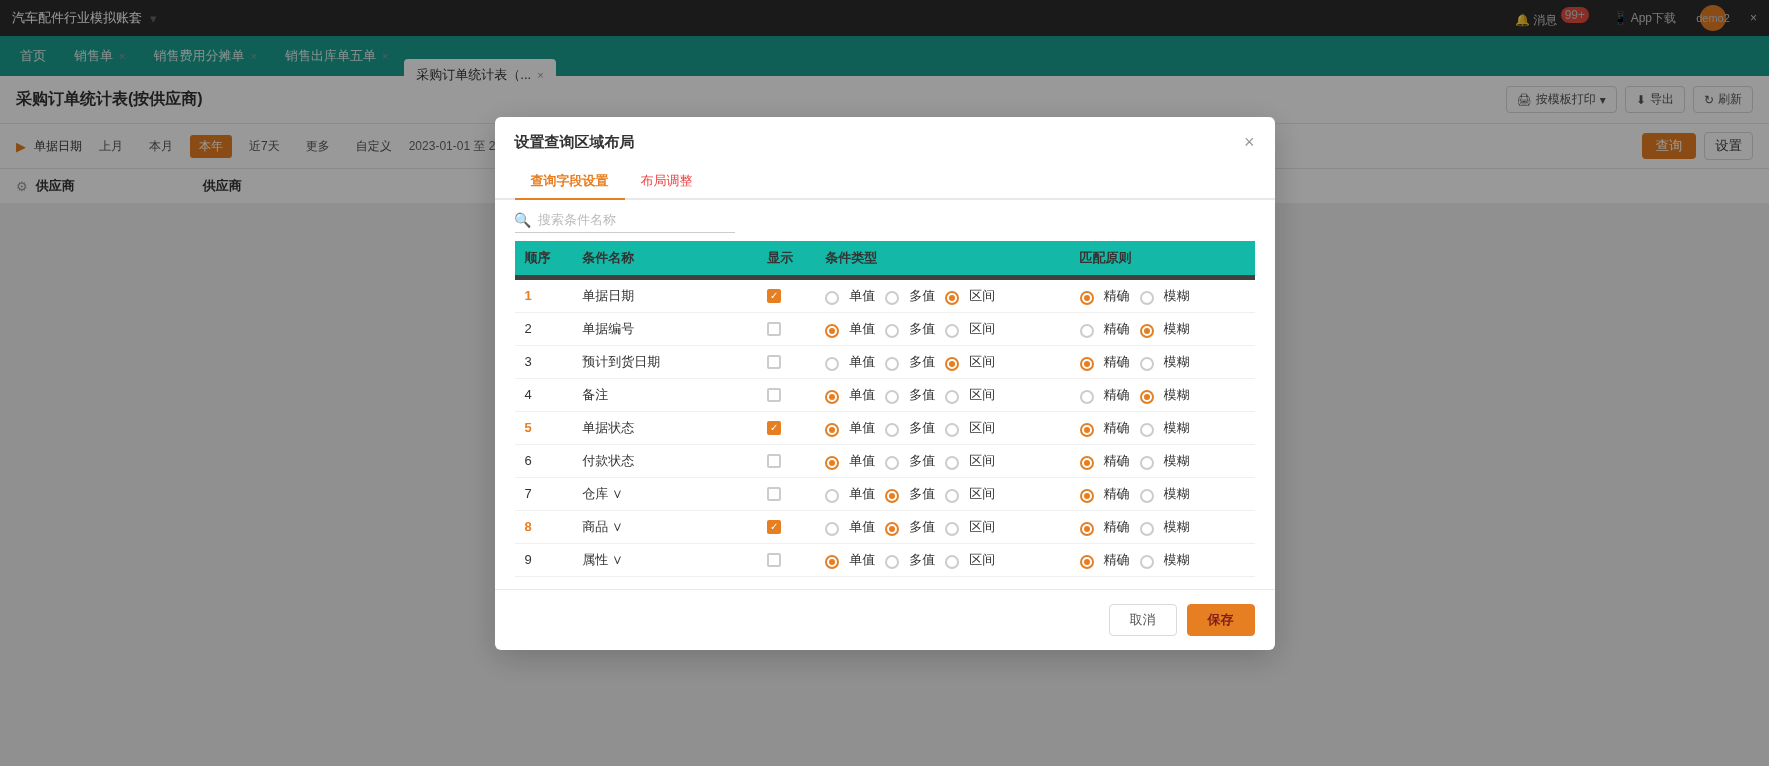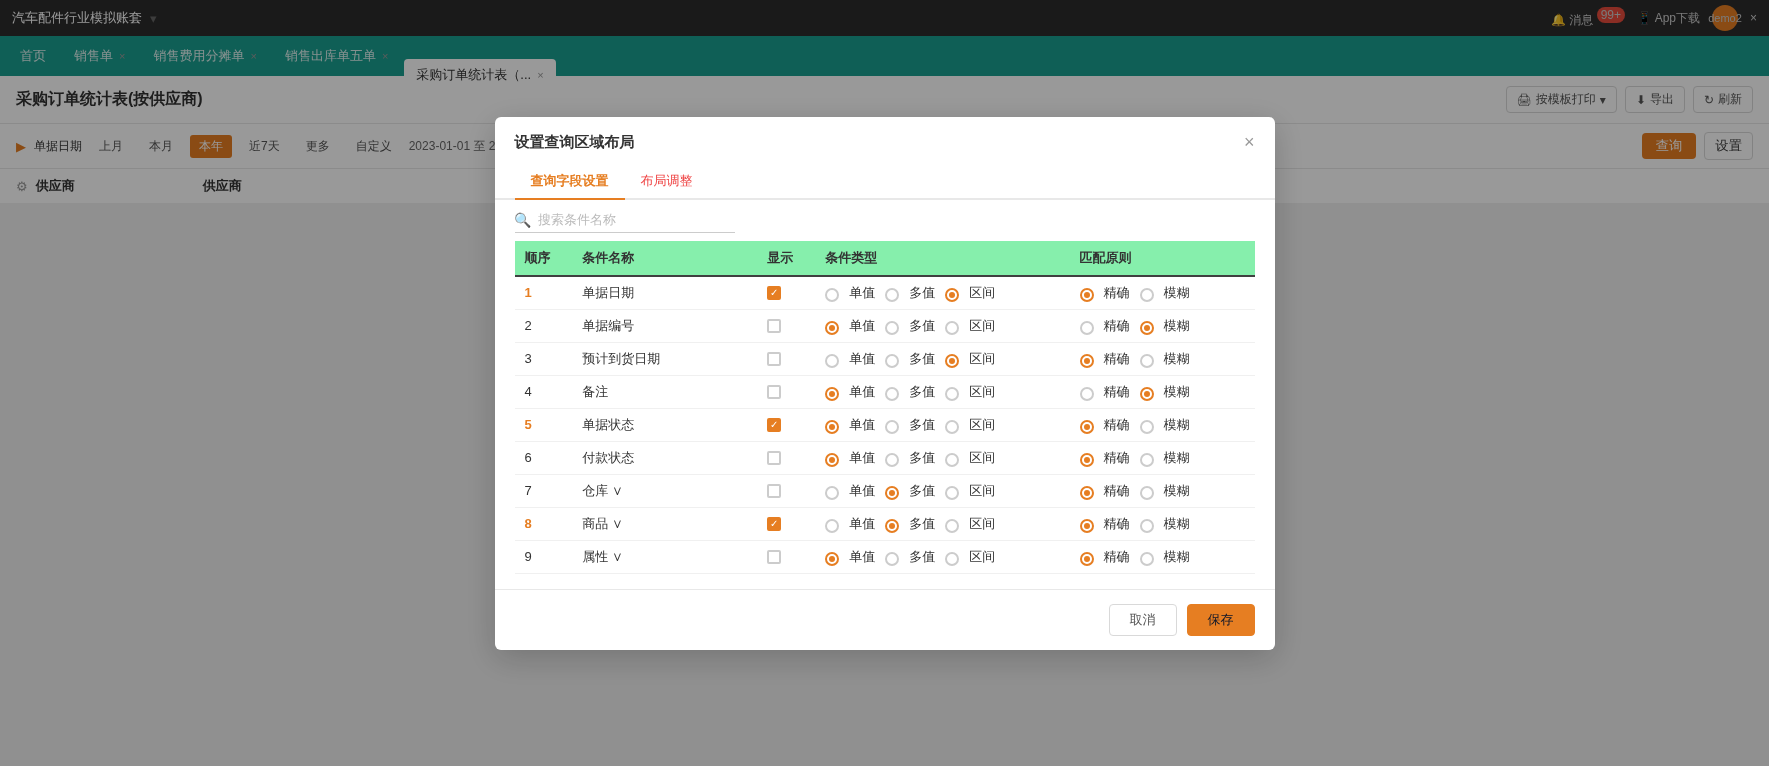--- a/index.html
+++ b/index.html
@@ -10,21 +10,21 @@
       background: #2c2c2c;
       height: 36px;
       display: flex;
       align-items: center;
       justify-content: space-between;
       padding: 0 12px;
       color: #ccc;
     }
     .top-nav-left { display: flex; align-items: center; gap: 8px; }
     .top-nav-brand { color: #fff; font-size: 13px; }
-    .top-nav-right { display: flex; align-items: center; gap: 12px; }
+    .top-nav-right { display: flex; align-items: center; gap: 24px; }
     .top-nav-right span { color: #ccc; font-size: 12px; cursor: pointer; }
     .badge-red {
       background: #e74c3c; color: #fff; font-size: 10px;
       padding: 1px 4px; border-radius: 8px; vertical-align: super;
     }
     .avatar {
       width: 26px; height: 26px; border-radius: 50%;
       background: #e67e22; color: #fff;
       display: flex; align-items: center; justify-content: center; font-size: 11px;
     }
@@ -156,26 +156,26 @@
     }
     .search-input::placeholder { color: #bbb; }
 
     
     .data-table {
       width: 100%;
       border-collapse: collapse;
       font-size: 13px;
     }
     .data-table thead tr th {
-      background: #86efac;
+      background: #14b8a6;
       padding: 8px 10px;
       text-align: left;
       color: #333;
       font-weight: bold;
-      border-bottom: 2px solid #404040;
+      border-bottom: 5px solid #404040;
     }
     .data-table tbody tr {
       border-bottom: 1px solid #f0f0f0;
     }
     .data-table tbody tr:last-child { border-bottom: none; }
     .data-table tbody tr td {
       padding: 7px 10px;
       color: #333;
       vertical-align: middle;
     }
@@ -214,23 +214,23 @@
       padding: 14px 20px;
       display: flex; justify-content: flex-end; gap: 10px;
       border-top: 1px solid #e8e8e8;
       margin-top: 8px;
     }
     .btn-cancel {
       border: 1px solid #d9d9d9; background: #fff; color: #555;
       padding: 0 20px; border-radius: 4px; cursor: pointer; font-size: 13px;
     }
     .btn-save {
-      background: #e67e22; border: 1px solid #e67e22; color: #0f172a;
+      background: #e67e22; border: 1px solid #e67e22; color: #7f1d1d;
       padding: 6px 20px; border-radius: 4px; cursor: pointer; font-size: 13px;
-      font-weight: normal;
+      font-weight: bold;
     }
   </style>
 </head>
 <body>
 
 <div class="top-nav">
   <div class="top-nav-left">
     <span class="top-nav-brand">汽车配件行业模拟账套</span>
     <span style="color:#666">▾</span>
   </div>

